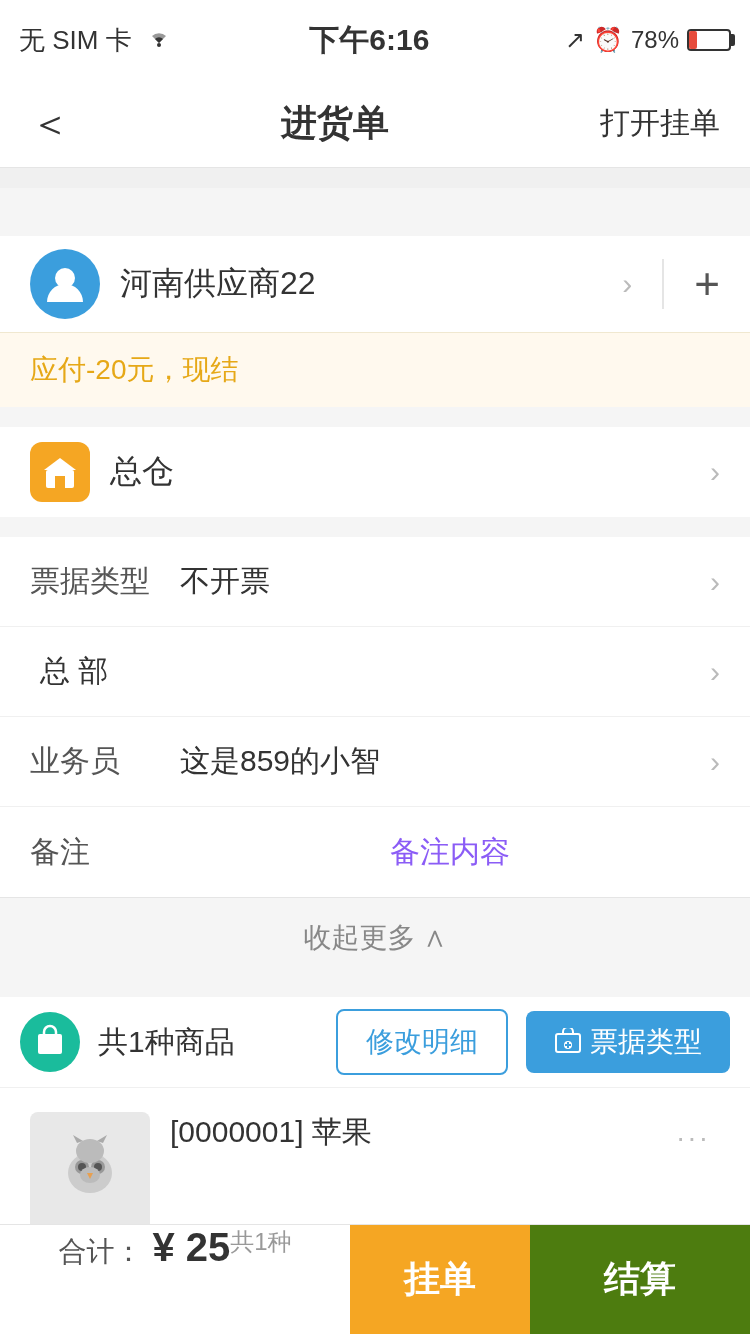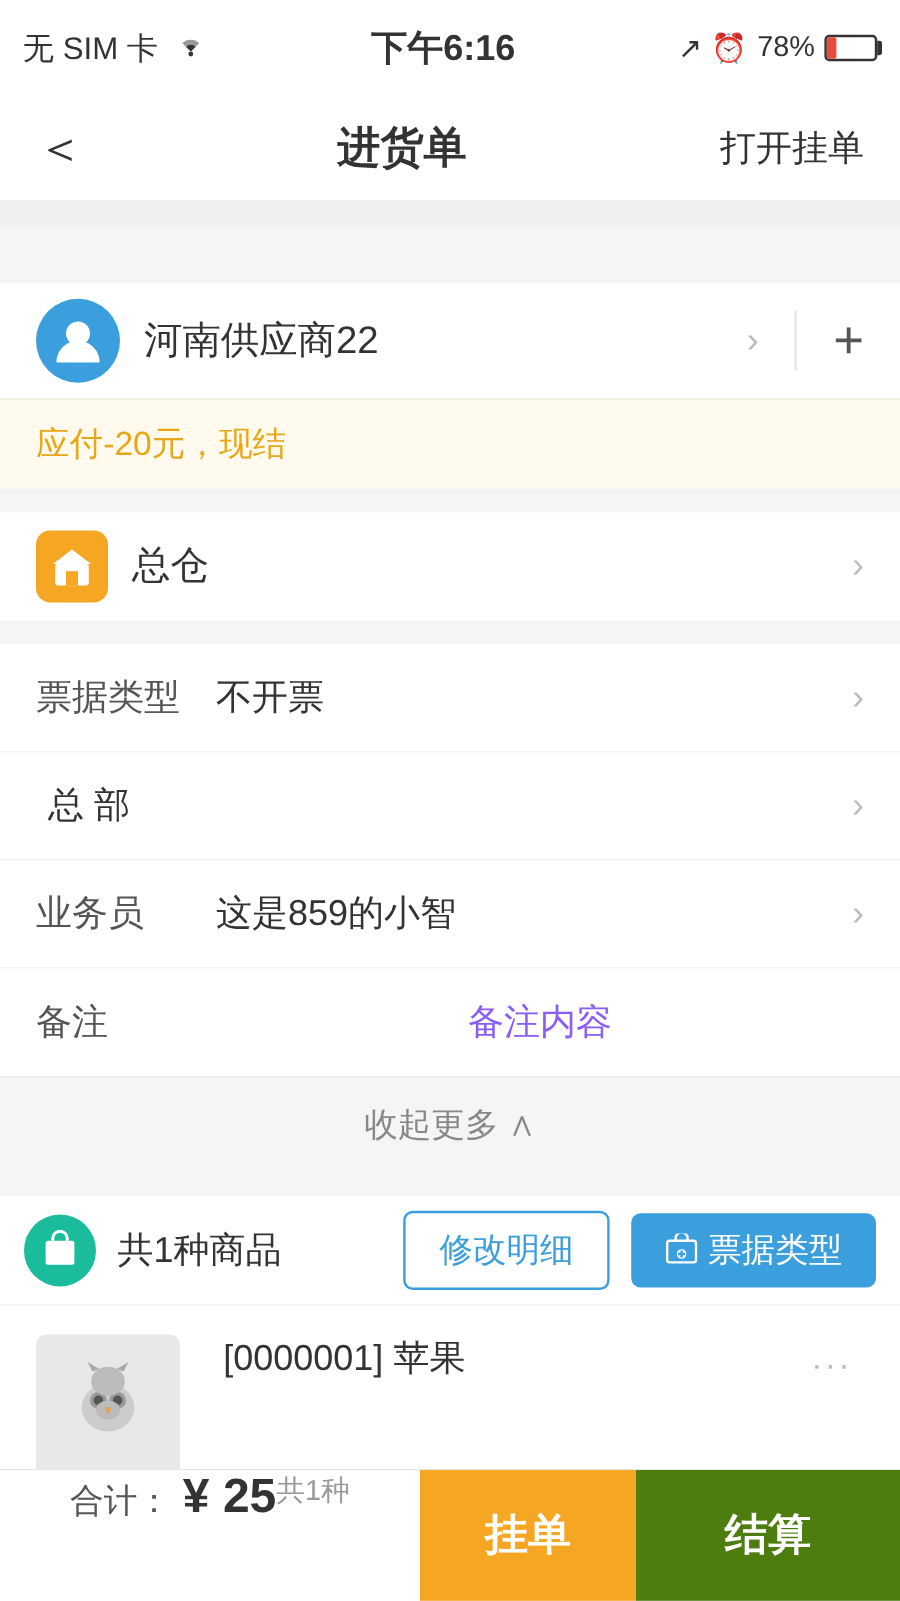--- a/index.html
+++ b/index.html
@@ -265,21 +265,21 @@
       gap: 8px;
     }
 
     
     .product-item {
       width: 750px;
       background: #fff;
       padding: 24px 30px;
       display: flex;
       align-items: flex-start;
-      gap: 36px;
+      gap: 20px;
       border-top: 1px solid #f0f0f0;
     }
     .product-thumb {
       width: 120px; height: 120px;
       background: #e8e8e8;
       border-radius: 8px;
       display: flex;
       align-items: center;
       justify-content: center;
       flex-shrink: 0;

